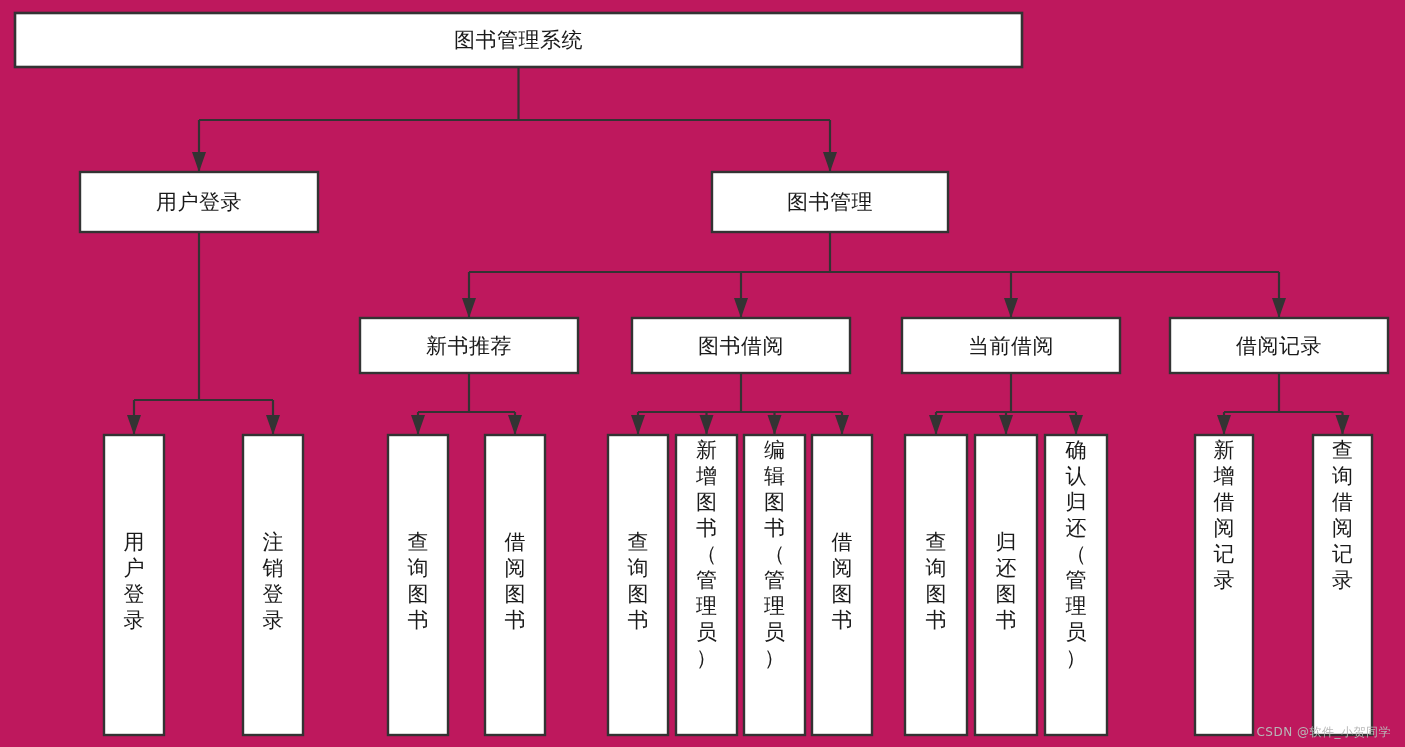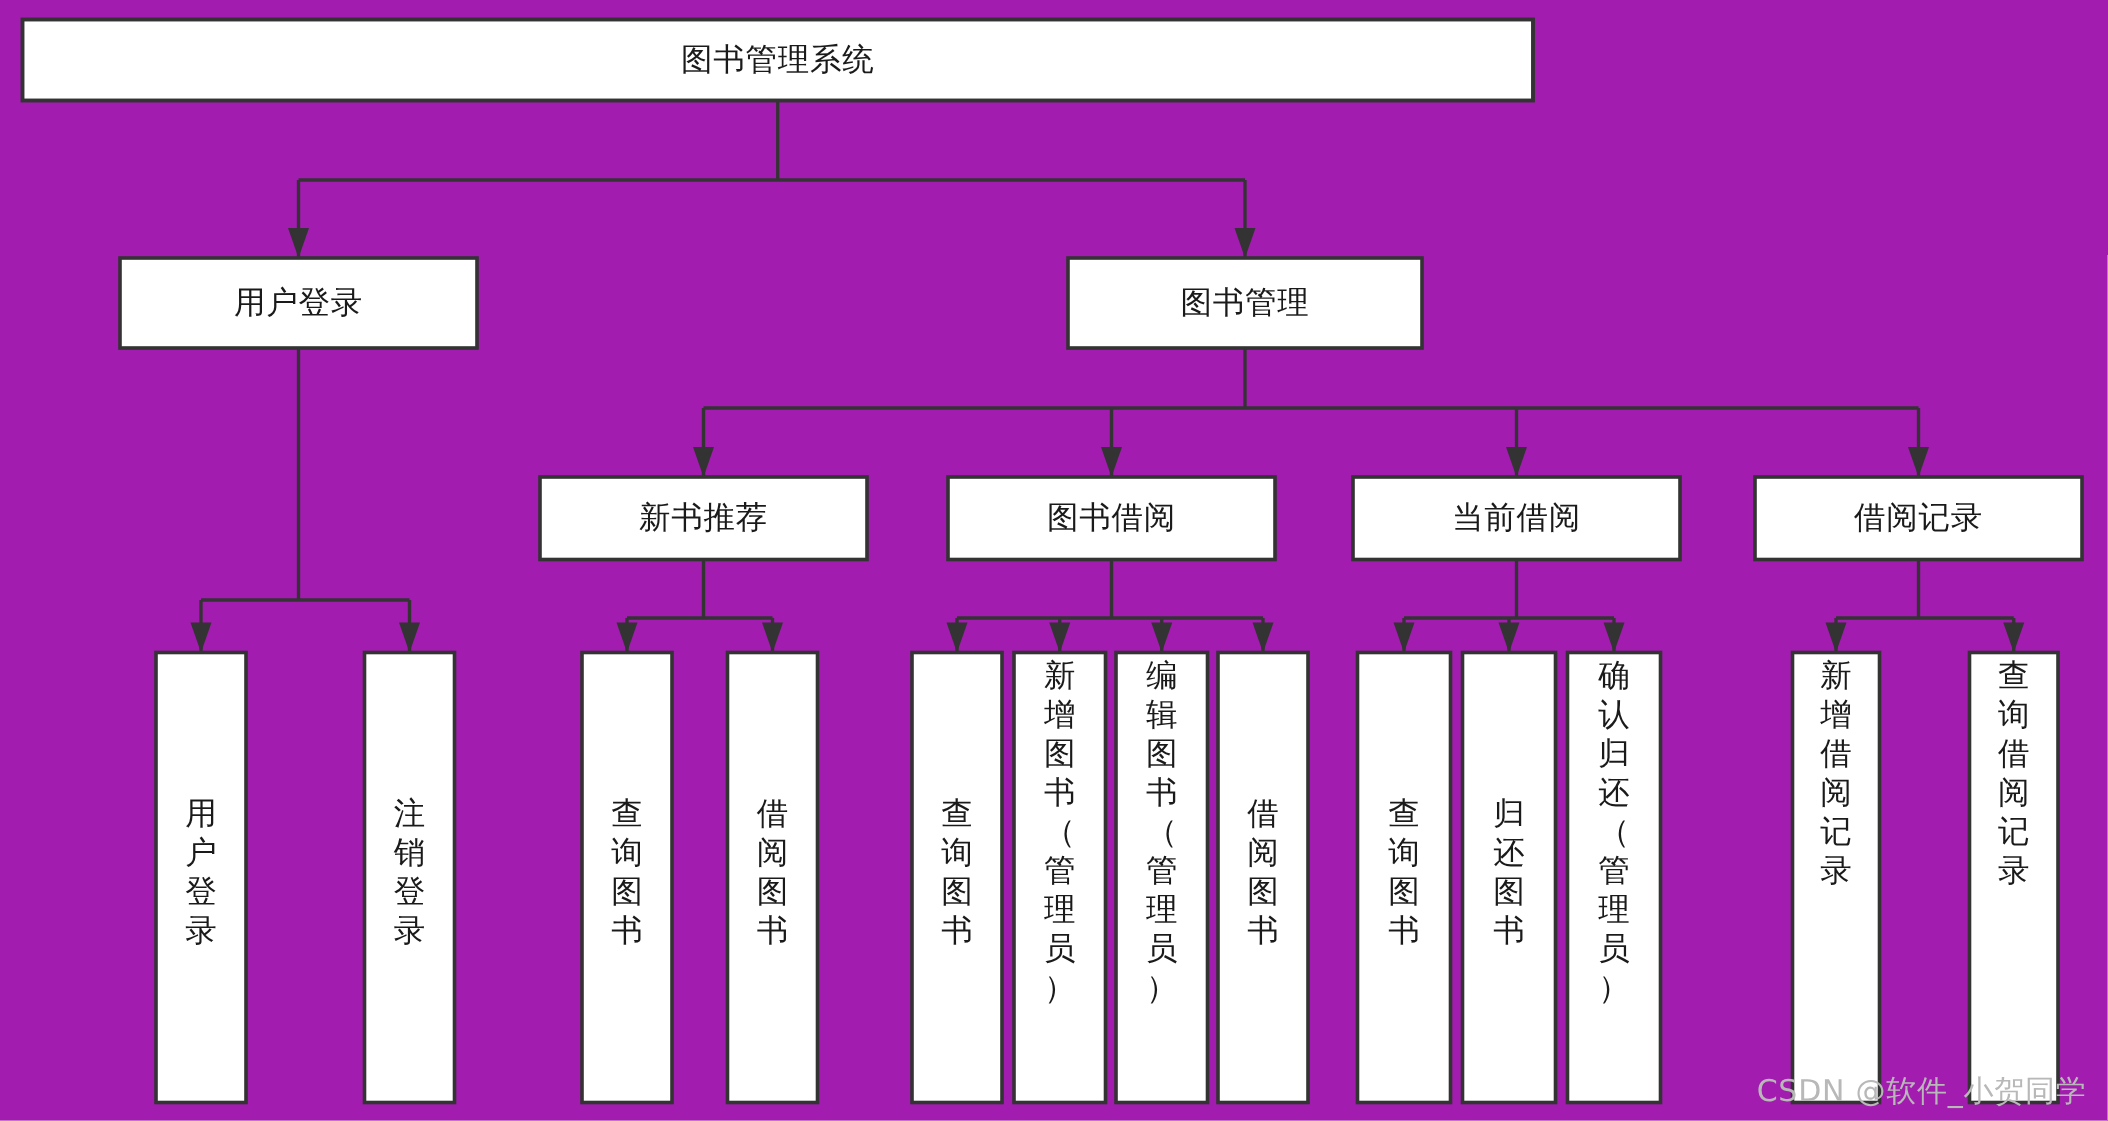--- a/index.html
+++ b/index.html
@@ -11,21 +11,21 @@
   body {
     width: 1405px;
     height: 747px;
     overflow: hidden;
     font-family: "DejaVu Sans", "Liberation Sans", sans-serif;
   }
   #diagram-root {
     position: relative;
     width: 1405px;
     height: 747px;
-    background: #a21caf;
+    background: #be185d;
   }
   svg.tree-canvas {
     position: absolute;
     top: 0;
     left: 0;
     width: 1405px;
     height: 747px;
     display: block;
   }
   .node-box {
@@ -61,21 +61,21 @@
     font-size: 21px;
     fill: #1a1a1a;
     text-anchor: middle;
     letter-spacing: 0px;
   }
   .watermark-text {
     position: absolute;
     right: 14px;
     bottom: 6px;
     font-family: "DejaVu Sans", "Liberation Sans", sans-serif;
-    font-size: 20px;
+    font-size: 12px;
     color: #b8b8b8;
     white-space: nowrap;
     letter-spacing: 0.5px;
     user-select: none;
   }
 </style>
 </head>
 <body>
 
 <div id="diagram-root">

